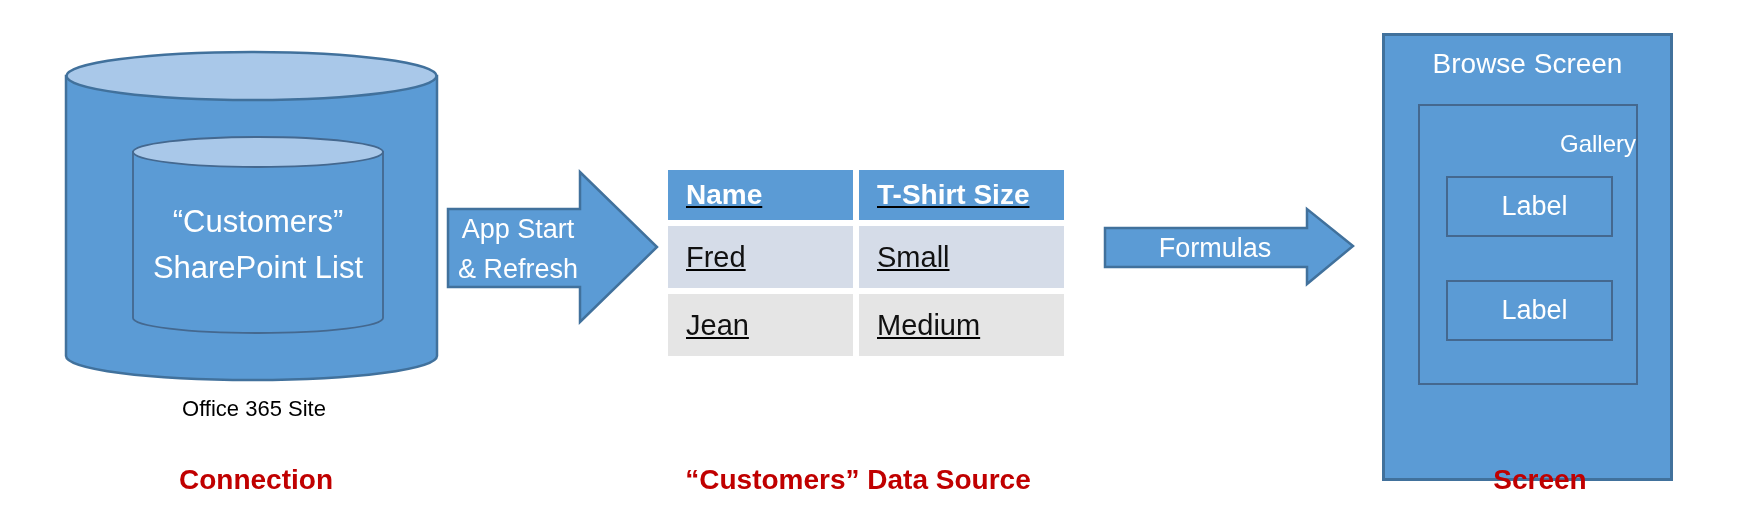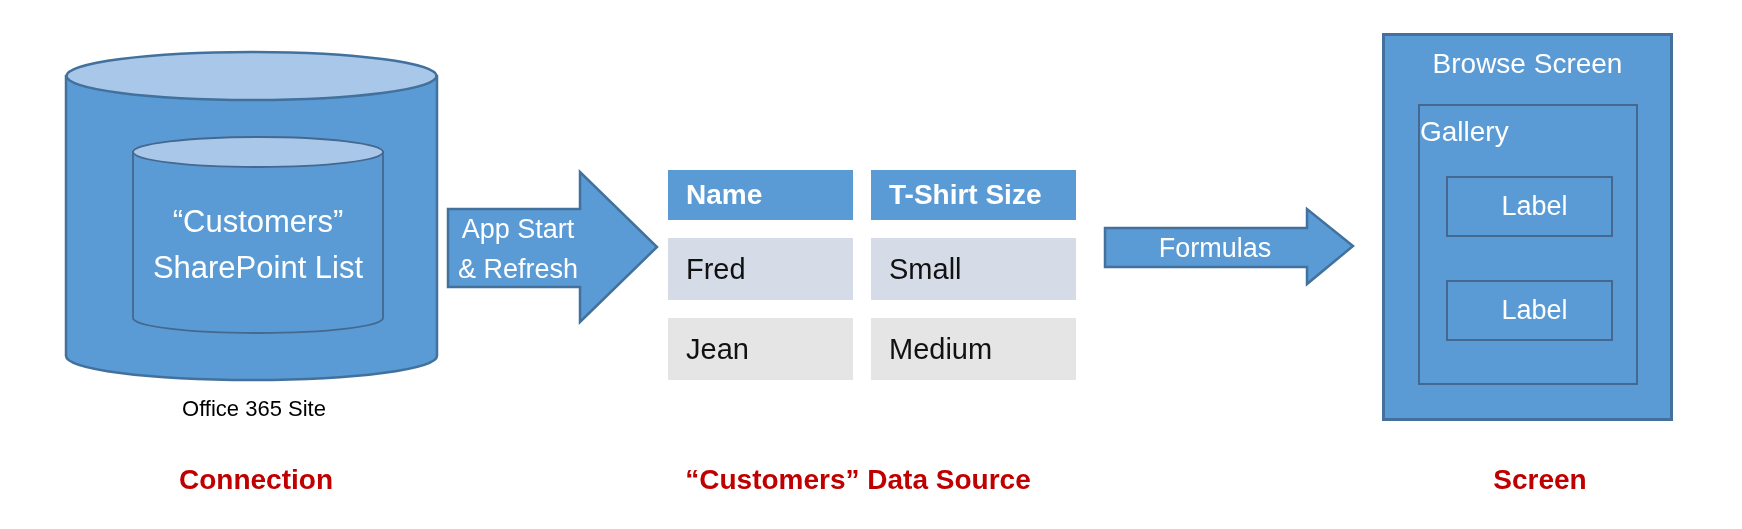--- a/index.html
+++ b/index.html
@@ -14,22 +14,23 @@
   .shapes-svg { position: absolute; left: 0; top: 0; }
   svg text { font-family: "Liberation Sans", sans-serif; }
 
   
   .ds-table {
     position: absolute;
     left: 668px; top: 170px;
     display: grid;
     grid-template-columns: 185px 205px;
     grid-auto-rows: auto;
-    gap: 18px;
+    gap: 6px;
     background: #ffffff;
+    text-decoration: underline;
   }
   .ds-cell {
     box-sizing: border-box;
     padding-left: 18px;
     display: flex;
     align-items: center;
     font-size: 29px;
     color: #111111;
     height: 62px;
   }
@@ -40,45 +41,45 @@
     font-size: 28px;
     height: 50px;
   }
   .ds-cell.row-odd  { background: #d5dce8; }
   .ds-cell.row-even { background: #e5e5e5; }
 
   
   .screen-box {
     position: absolute;
     left: 1382px; top: 33px;
-    width: 291px; height: 388px;
+    width: 291px; height: 448px;
     box-sizing: border-box;
     background: #5b9bd5;
     border: 3px solid #41719c;
   }
   .screen-title {
     position: absolute;
     left: 0; top: 12px; width: 100%;
     text-align: center;
     color: #ffffff;
     font-size: 28px;
   }
   .gallery-box {
     position: absolute;
     left: 33px; top: 68px;
     width: 220px; height: 281px;
     box-sizing: border-box;
     border: 2px solid #44688f;
   }
   .gallery-title {
     position: absolute;
-    left: 0; top: 10px; width: 100%;
-    text-align: left;
+    left: 0; top: 24px; width: 100%;
+    text-align: right;
     color: #ffffff;
-    font-size: 28px;
+    font-size: 24px;
   }
   .label-box {
     position: absolute;
     left: 26px;
     width: 167px; height: 61px;
     box-sizing: border-box;
     border: 2px solid #44688f;
     display: flex;
     align-items: center;
     justify-content: center;

